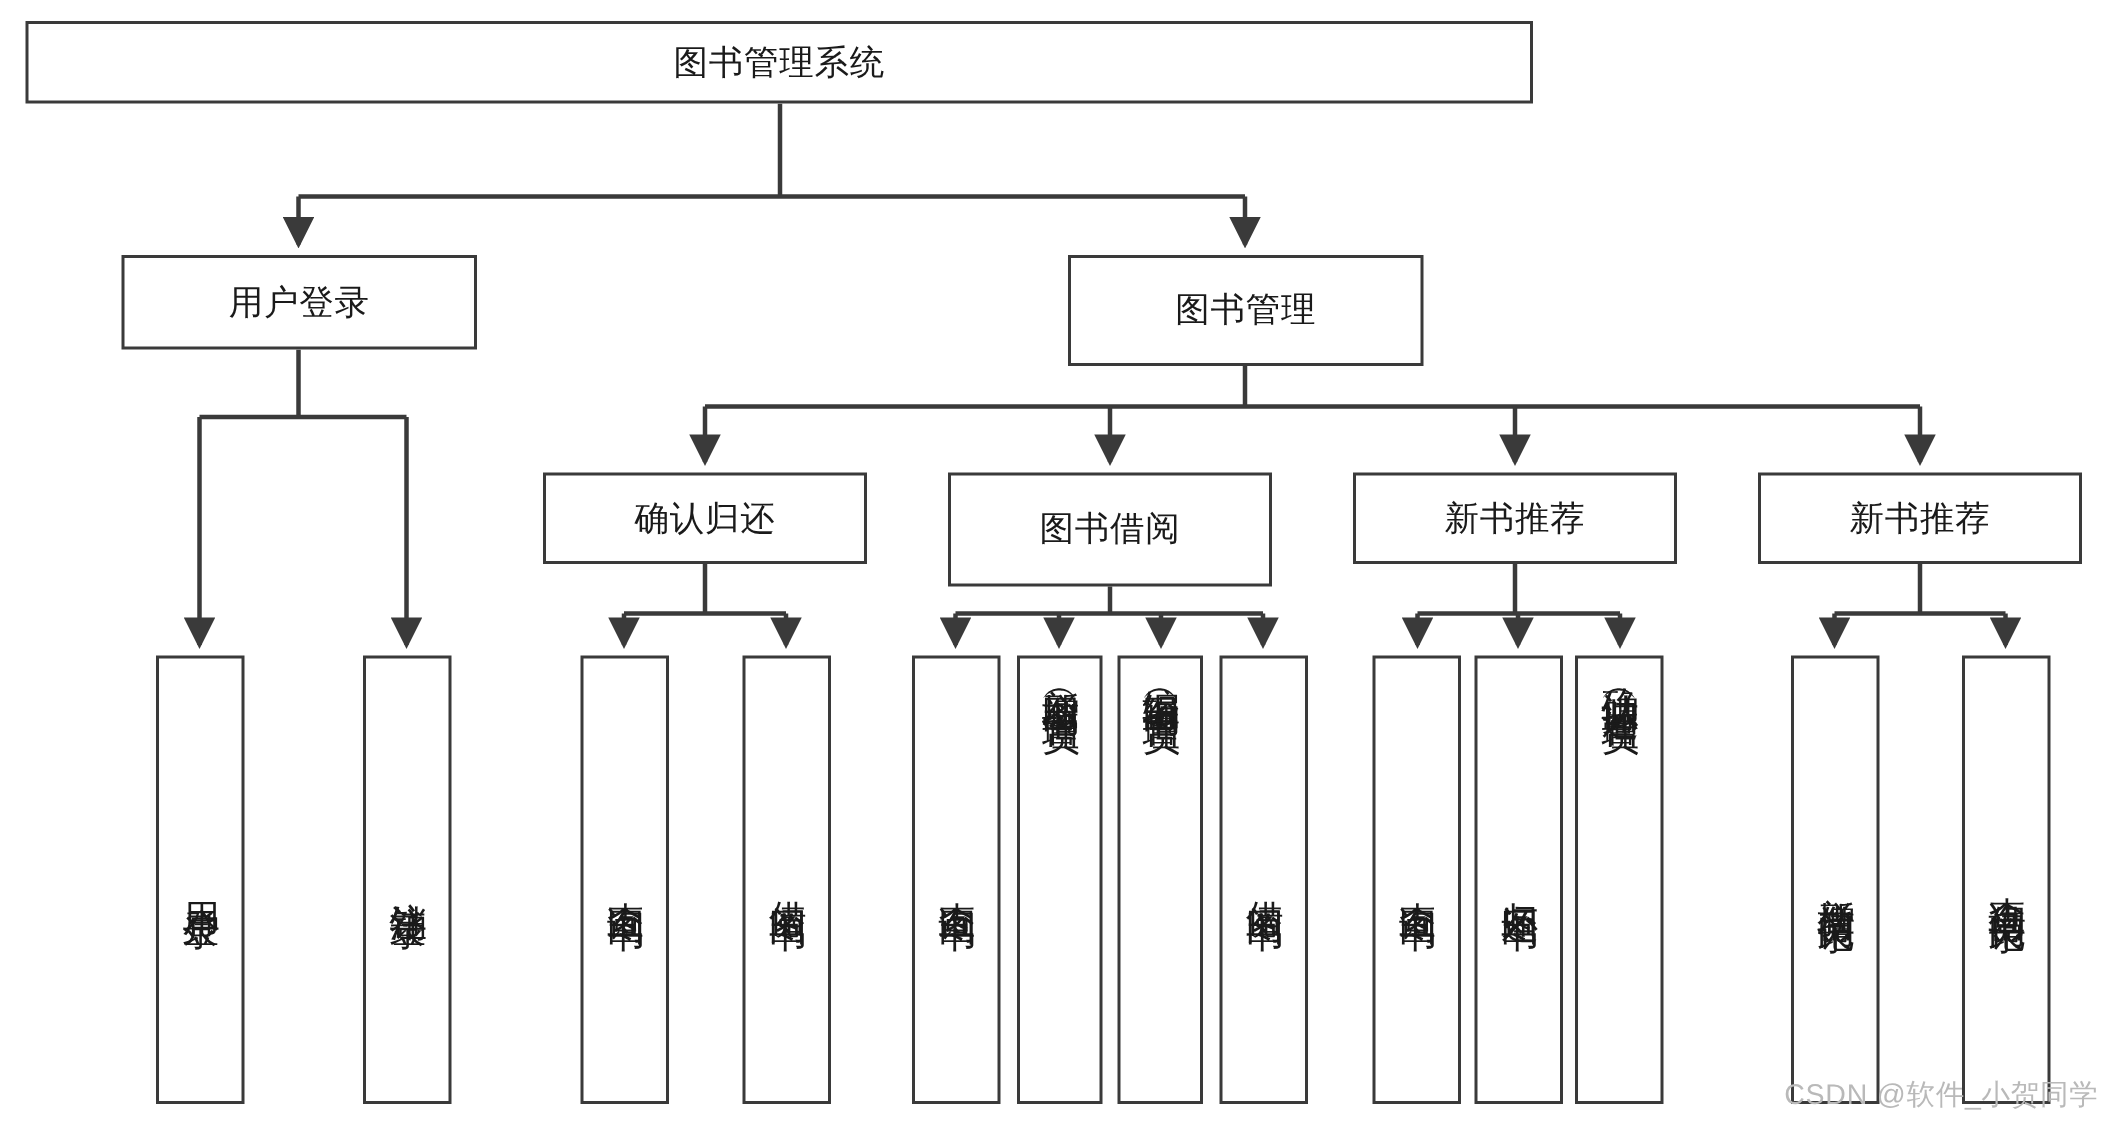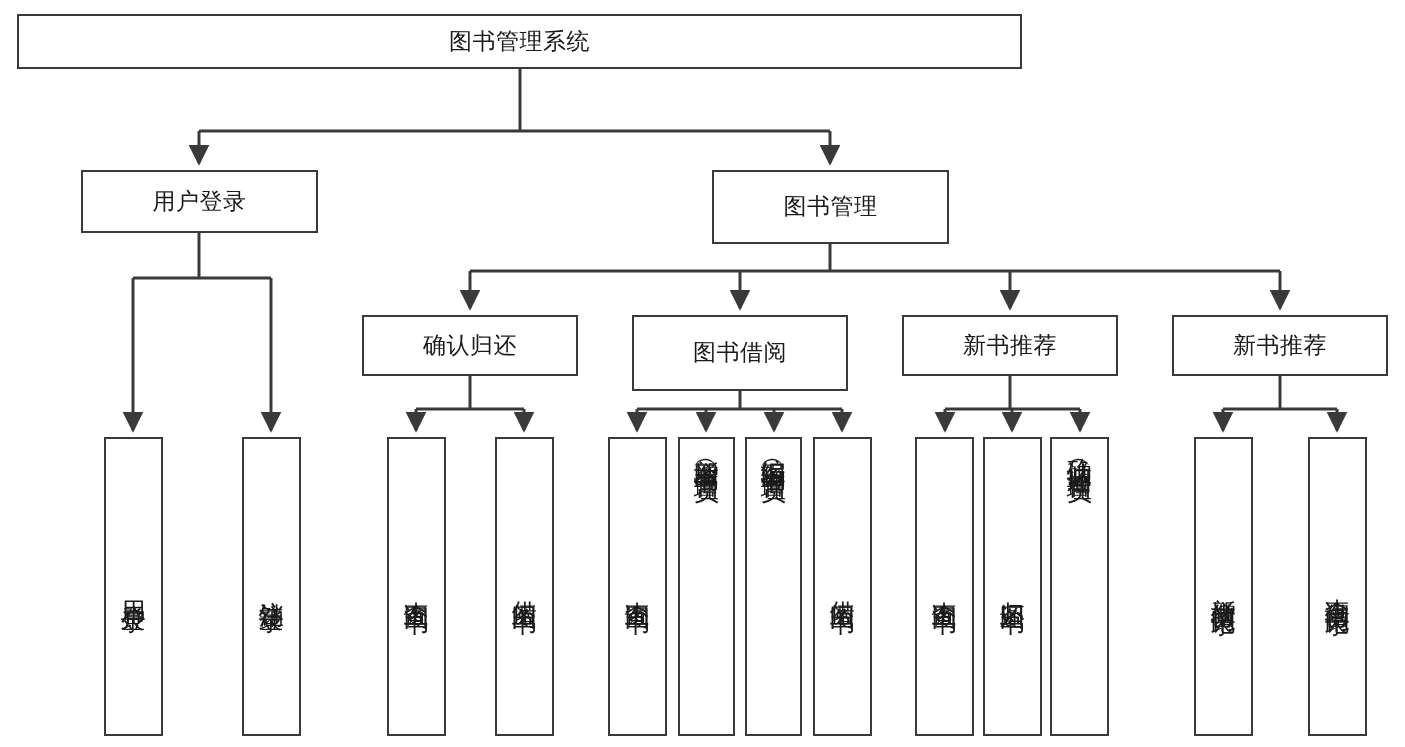--- a/index.html
+++ b/index.html
@@ -208,14 +208,15 @@
   </div>
 
   <div class="node vert align-mid" style="left:1194px; top:437px; width:59px; height:299px;">
     <span class="label">新增借阅记录</span>
   </div>
 
   <div class="node vert align-mid" style="left:1308px; top:437px; width:59px; height:299px;">
     <span class="label">查询借阅记录</span>
   </div>
 
+  <div class="watermark">CSDN @软件_小贺同学</div>
 
 </div>
 
 </body></html>

